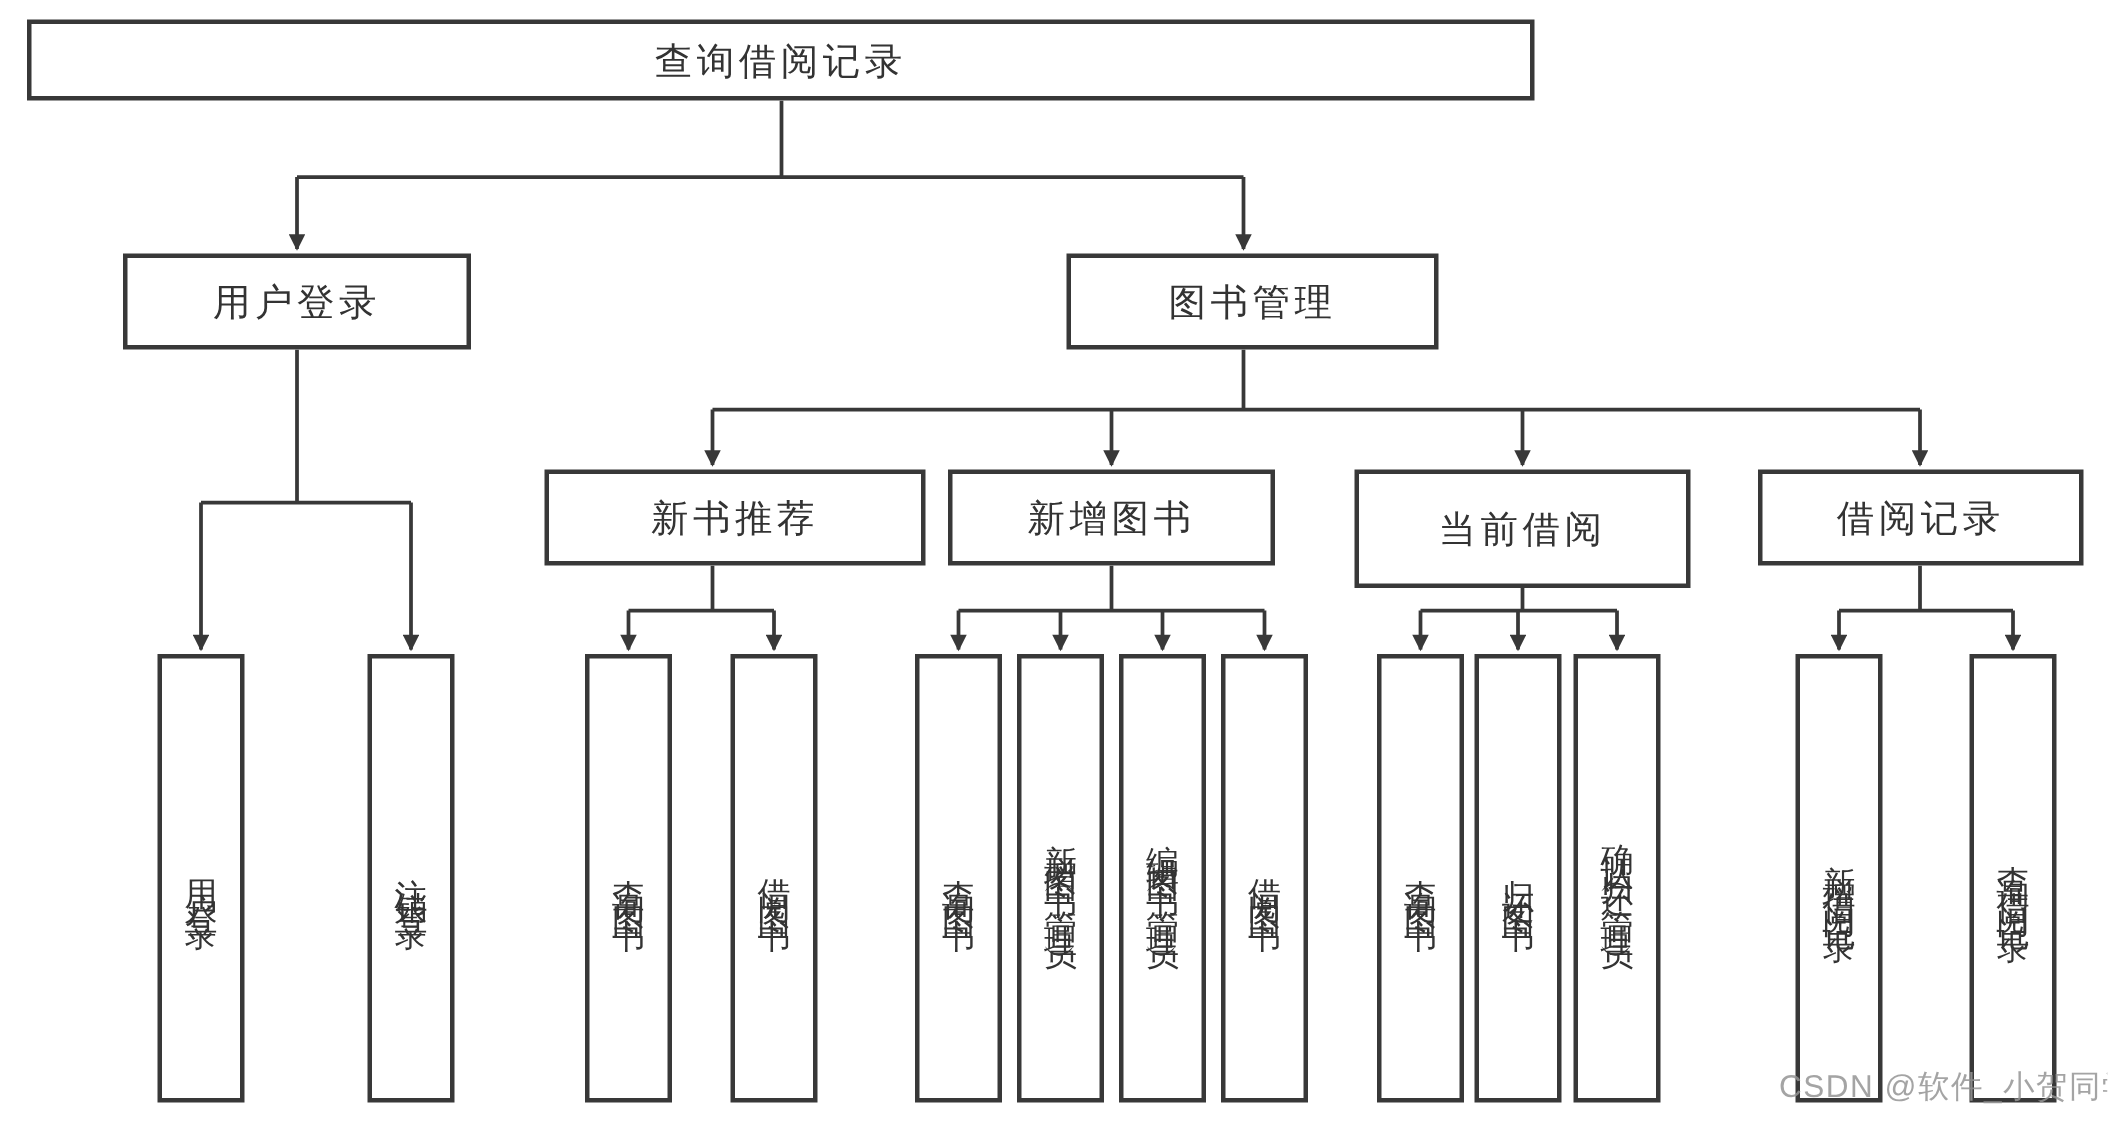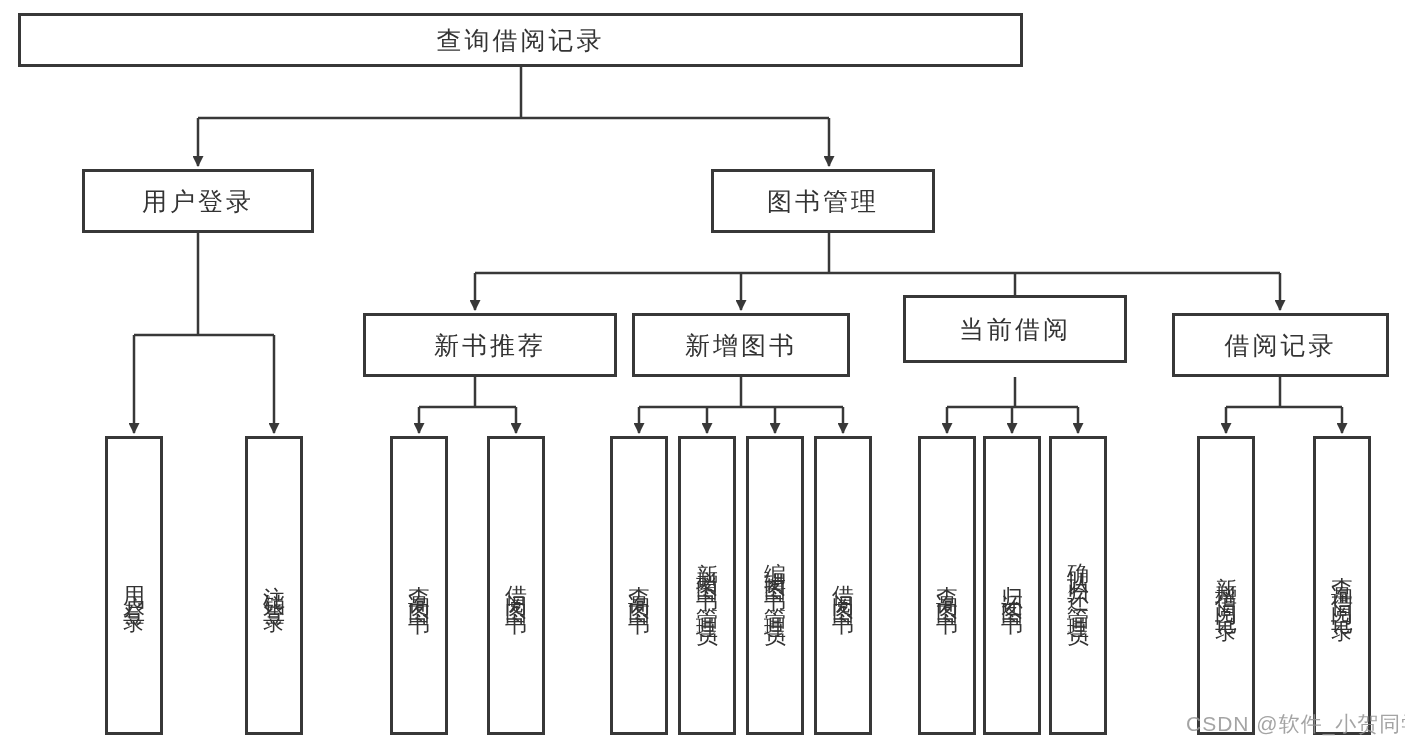--- a/index.html
+++ b/index.html
@@ -96,25 +96,25 @@
 
       <path d="M1280 377 V407 M1226 407 H1342"></path>
       <path d="M1226 407 V433" marker-end="url(#ah)"></path>
       <path d="M1342 407 V433" marker-end="url(#ah)"></path>
     </g>
   </svg>
 
   <div class="node hnode" style="left:18px;top:13px;width:1005px;height:54px">查询借阅记录</div>
 
   <div class="node hnode" style="left:82px;top:169px;width:232px;height:64px">用户登录</div>
-  <div class="node hnode" style="left:711px;top:169px;width:224px;height:64px">图书管理</div>
+  <div class="node hnode" style="left:711px;top:169px;width:248px;height:64px">图书管理</div>
 
   <div class="node hnode" style="left:363px;top:313px;width:254px;height:64px">新书推荐</div>
   <div class="node hnode" style="left:632px;top:313px;width:218px;height:64px">新增图书</div>
-  <div class="node hnode" style="left:903px;top:295px;width:224px;height:68px">当前借阅</div>
+  <div class="node hnode" style="left:903px;top:313px;width:224px;height:79px">当前借阅</div>
   <div class="node hnode" style="left:1172px;top:313px;width:217px;height:64px">借阅记录</div>
 
   <div class="node vnode" style="left:105px">
     <span class="vtext">用户登录</span>
   </div>
   <div class="node vnode" style="left:245px">
     <span class="vtext">注销登录</span>
   </div>
 
   <div class="node vnode" style="left:390px">

